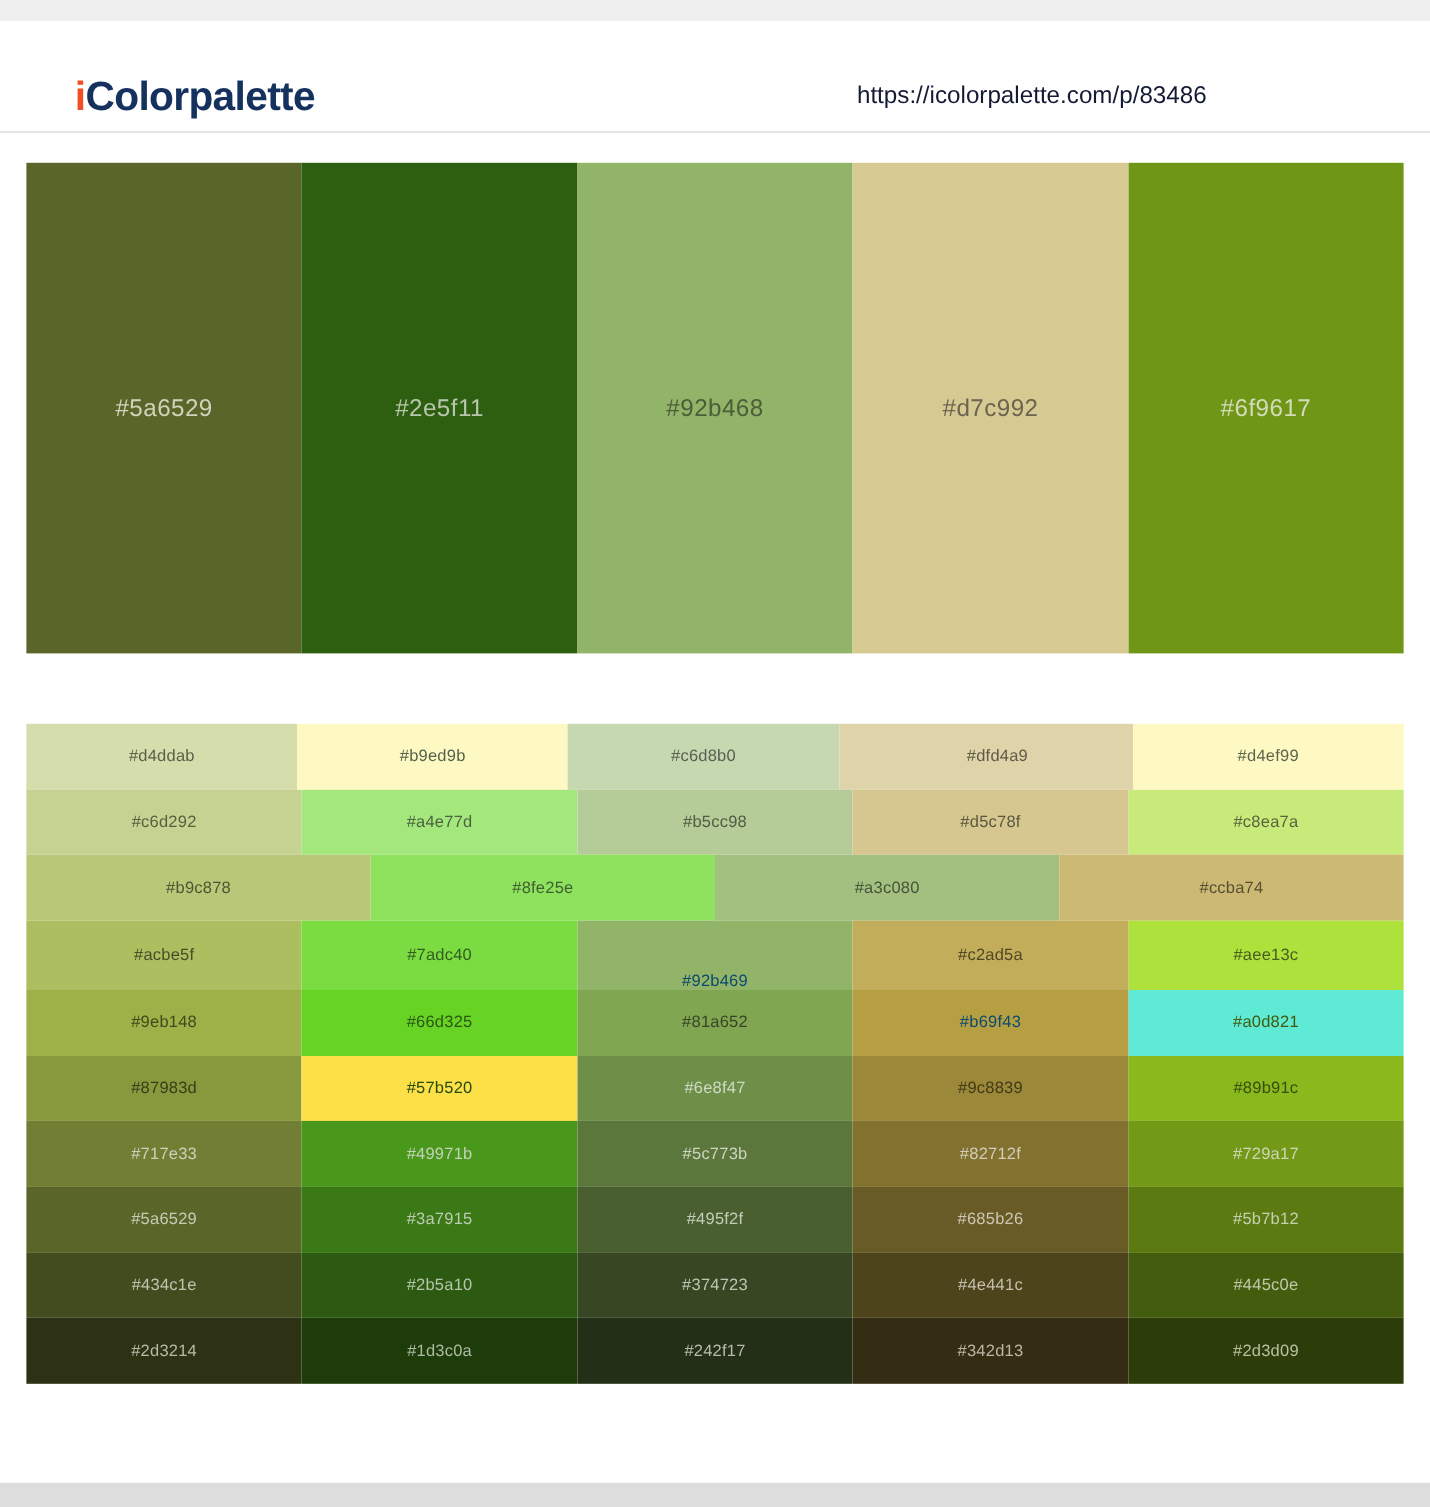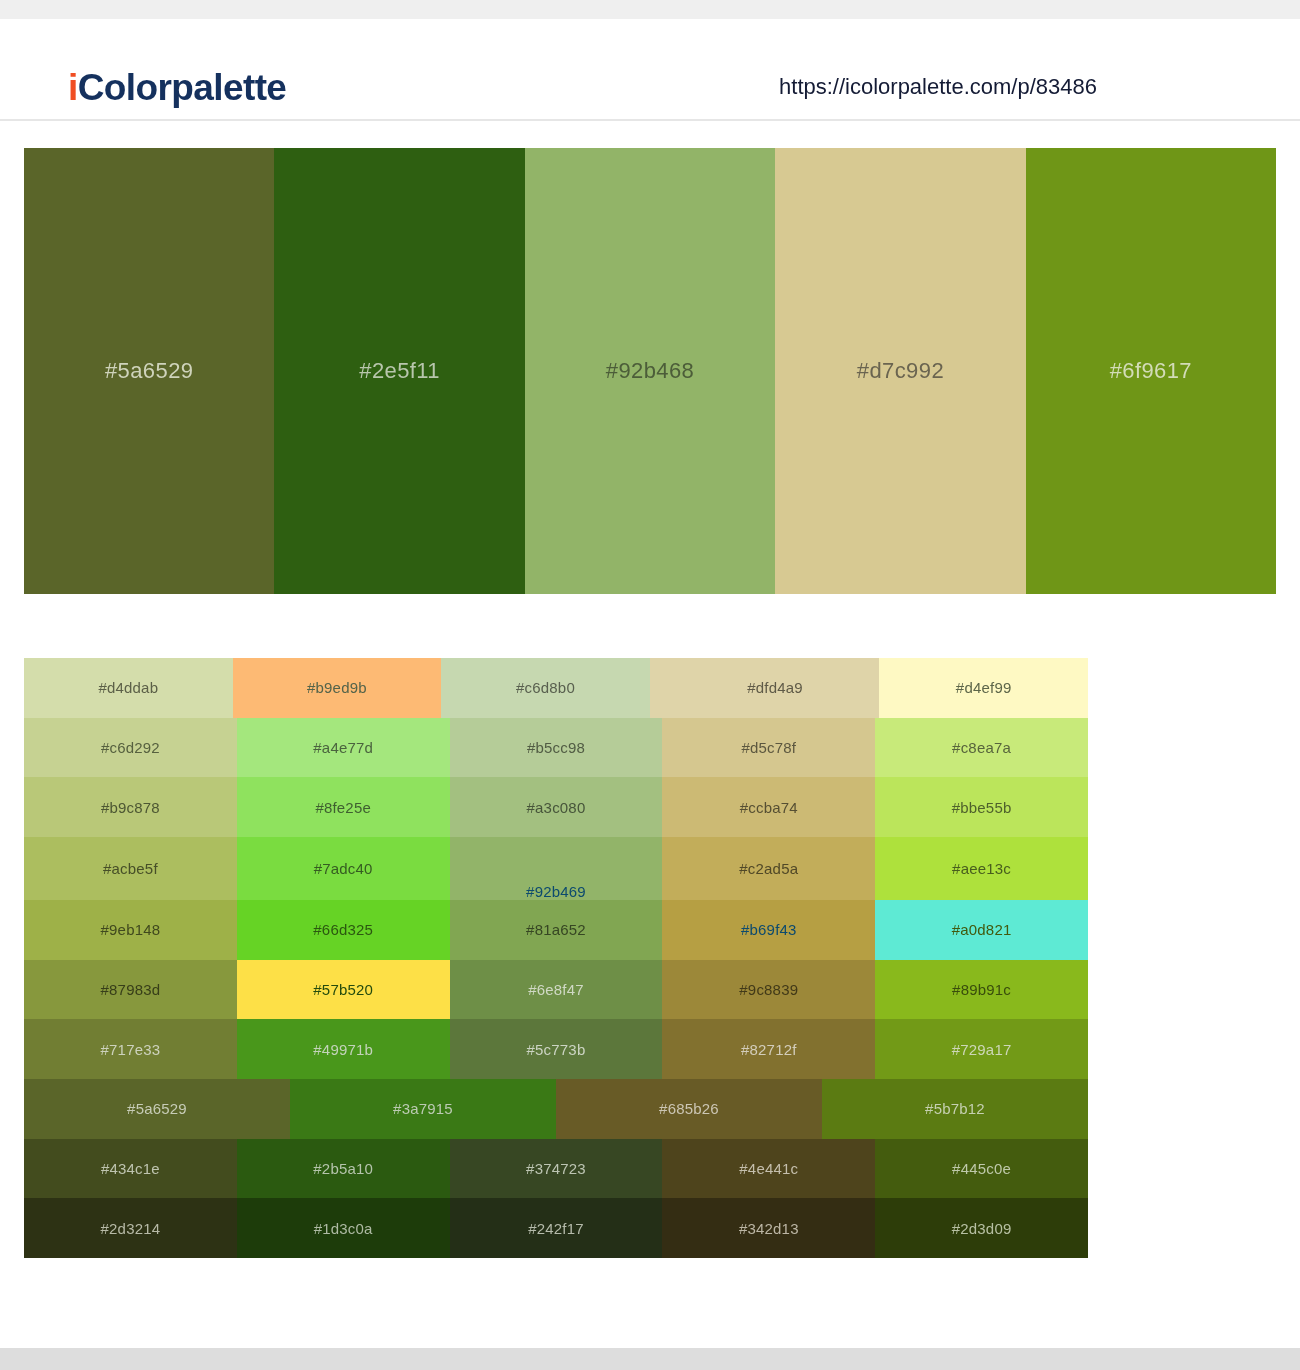--- a/index.html
+++ b/index.html
@@ -77,21 +77,21 @@
     font-size: 22px;
     letter-spacing: 0.4px;
     font-family: "Liberation Sans", sans-serif;
   }
 
   
   .shades-grid {
     position: absolute;
     left: 24px;
     top: 658px;
-    width: 1064px;
+    width: 1252px;
     height: 600px;
     display: flex;
     flex-direction: column;
   }
   .shade-row {
     flex: 1 1 0;
     display: flex;
   }
   .shade-cell {
     flex: 1 1 0;
@@ -142,21 +142,21 @@
       <div class="palette-cell" style="background: rgb(111, 150, 23);">
         <span class="hexlabel" style="color: rgb(211, 220, 184);">#6f9617</span>
       </div>
     </div>
 
   <div class="shades-grid" id="shades-grid">
       <div class="shade-row">
         <div class="shade-cell" style="background: rgb(212, 221, 171);">
           <span class="hexlabel" style="color: rgb(92, 96, 72);">#d4ddab</span>
         </div>
-        <div class="shade-cell" style="background: #fdba74;">
+        <div class="shade-cell" style="background: #fef9c3;">
           <span class="hexlabel" style="color: rgb(83, 99, 74);">#b9ed9b</span>
         </div>
         <div class="shade-cell" style="background: rgb(198, 216, 176);">
           <span class="hexlabel" style="color: rgb(89, 96, 79);">#c6d8b0</span>
         </div>
         <div class="shade-cell" style="background: rgb(223, 212, 169); padding-left: 21px;">
           <span class="hexlabel" style="color: rgb(95, 90, 71);">#dfd4a9</span>
         </div>
         <div class="shade-cell" style="background: #fef9c3;">
           <span class="hexlabel" style="color: rgb(93, 102, 73);">#d4ef99</span>
@@ -185,23 +185,20 @@
         </div>
         <div class="shade-cell" style="background: rgb(143, 226, 94);">
           <span class="hexlabel" style="color: rgb(63, 96, 48);">#8fe25e</span>
         </div>
         <div class="shade-cell" style="background: rgb(163, 192, 128);">
           <span class="hexlabel" style="color: rgb(71, 85, 58);">#a3c080</span>
         </div>
         <div class="shade-cell" style="background: rgb(204, 186, 116);">
           <span class="hexlabel" style="color: rgb(86, 79, 51);">#ccba74</span>
         </div>
-        <div class="shade-cell" style="background: rgb(187, 229, 91);">
-          <span class="hexlabel" style="color: rgb(79, 97, 44);">#bbe55b</span>
-        </div>
       </div>
       <div class="shade-row">
         <div class="shade-cell" style="background: rgb(172, 190, 95);">
           <span class="hexlabel" style="color: rgb(71, 79, 40);">#acbe5f</span>
         </div>
         <div class="shade-cell" style="background: rgb(122, 220, 64);">
           <span class="hexlabel" style="color: rgb(53, 92, 33);">#7adc40</span>
         </div>
         <div class="shade-cell" style="background: rgb(146, 180, 105);">
           <span class="hexlabel" style="color: #0c4a6e; margin-top: 46px;">#92b469</span>
@@ -264,20 +261,23 @@
           <span class="hexlabel" style="color: rgb(205, 215, 184);">#729a17</span>
         </div>
       </div>
       <div class="shade-row">
         <div class="shade-cell" style="background: rgb(90, 101, 41);">
           <span class="hexlabel" style="color: rgb(199, 204, 183);">#5a6529</span>
         </div>
         <div class="shade-cell" style="background: rgb(58, 121, 21);">
           <span class="hexlabel" style="color: rgb(188, 203, 179);">#3a7915</span>
         </div>
+        <div class="shade-cell" style="background: rgb(73, 95, 47);">
+          <span class="hexlabel" style="color: rgb(196, 204, 186);">#495f2f</span>
+        </div>
         <div class="shade-cell" style="background: rgb(104, 91, 38);">
           <span class="hexlabel" style="color: rgb(204, 198, 180);">#685b26</span>
         </div>
         <div class="shade-cell" style="background: rgb(91, 123, 18);">
           <span class="hexlabel" style="color: rgb(198, 208, 177);">#5b7b12</span>
         </div>
       </div>
       <div class="shade-row">
         <div class="shade-cell" style="background: rgb(67, 76, 30);">
           <span class="hexlabel" style="color: rgb(191, 196, 176);">#434c1e</span>

